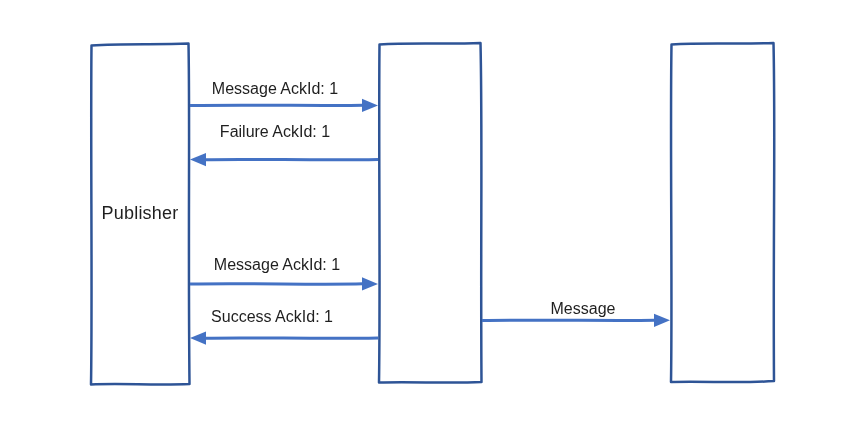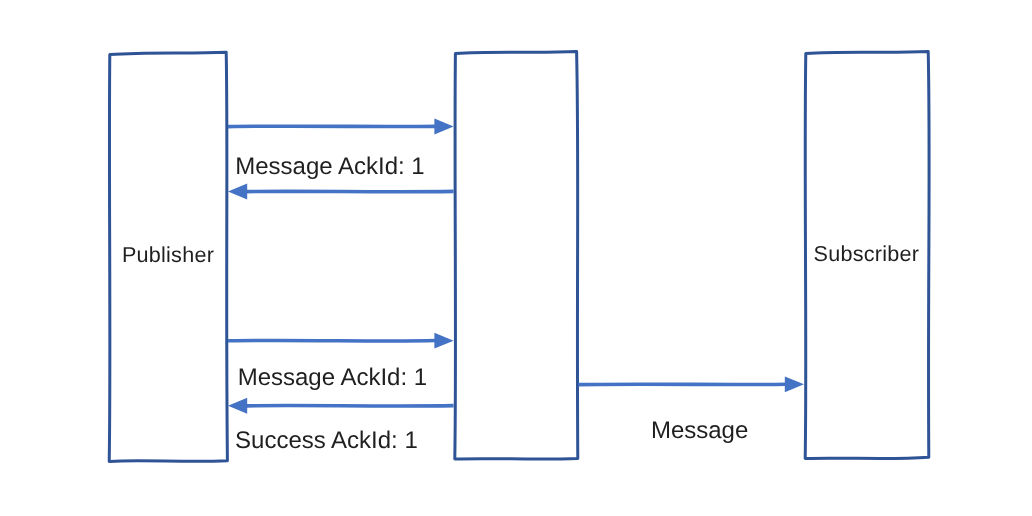--- a/index.html
+++ b/index.html
@@ -24,24 +24,23 @@
     position: absolute;
     transform: translate(-50%, -50%);
     font-size: 18px;
     color: #1f1f1f;
     white-space: nowrap;
     letter-spacing: 0.2px;
   }
   .msg-label {
     position: absolute;
     transform: translateX(-50%);
-    font-size: 20px;
+    font-size: 16px;
     color: #1f1f1f;
     white-space: nowrap;
-    margin-top: 48px;
   }
   .box-outline {
     fill: none;
     stroke: #2e5496;
     stroke-width: 2.5;
     stroke-linecap: round;
     stroke-linejoin: round;
   }
   .arrow-line {
     fill: none;
@@ -101,24 +100,24 @@
 
     <g>
       <path class="arrow-line" d="M 482 320.5 C 540 319.5 610 321 655 320.2"></path>
       <polygon class="arrow-head" points="654,313.7 670,320.3 654,326.9"></polygon>
     </g>
   </svg>
 
   <div class="node-label" style="left:140px; top:213px;">Publisher</div>
 
 
-  <div class="node-label" style="left:722px; top:212px;">Subscriber</div>
 
   <div class="msg-label" style="left:275px; top:80px;">Message AckId: 1</div>
 
+  <div class="msg-label" style="left:275px; top:123px;">Failure AckId: 1</div>
 
   <div class="msg-label" style="left:277px; top:256px;">Message AckId: 1</div>
 
   <div class="msg-label" style="left:272px; top:308px;">Success AckId: 1</div>
 
   <div class="msg-label" style="left:583px; top:300px;">Message</div>
 
 </div>
 
 </body></html>

